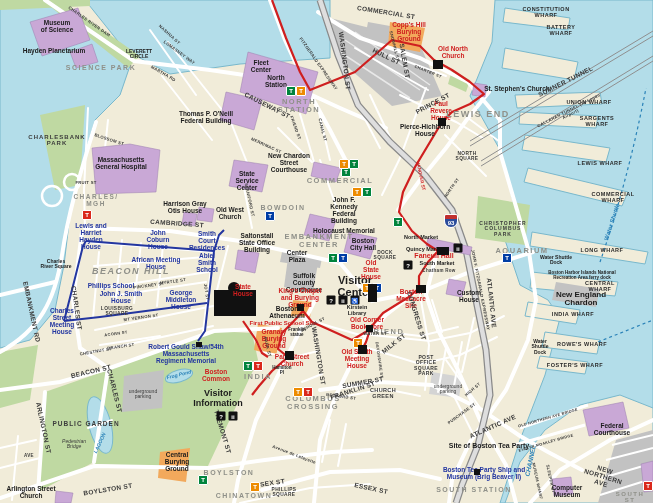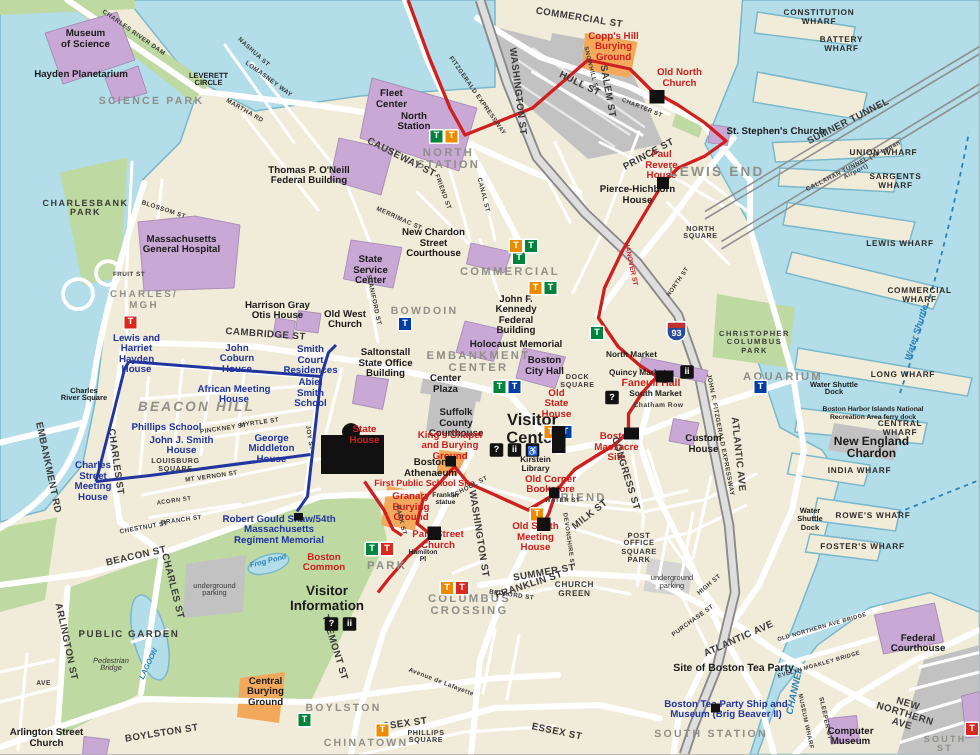--- a/index.html
+++ b/index.html
@@ -400,21 +400,21 @@
       <div class="lbl dist" style="left: 340px; top: 181px; font-size: 7.5px; transform: translate(-50%, -50%) rotate(0deg);">COMMERCIAL</div>
       <div class="lbl dist" style="left: 283px; top: 208px; font-size: 7px; transform: translate(-50%, -50%) rotate(0deg);">BOWDOIN</div>
       <div class="lbl dist" style="left: 319px; top: 241px; font-size: 7.5px; transform: translate(-50%, -50%) rotate(0deg);">EMBANKMENT
 CENTER</div>
       <div class="lbl dist" style="left: 96px; top: 201px; font-size: 6.5px; transform: translate(-50%, -50%) rotate(0deg);">CHARLES/
 MGH</div>
       <div class="lbl dist" style="left: 131px; top: 272px; font-size: 9px; transform: translate(-50%, -50%) rotate(0deg); font-style: italic;">BEACON HILL</div>
       <div class="lbl dist" style="left: 478px; top: 115px; font-size: 9px; transform: translate(-50%, -50%) rotate(0deg);">LEWIS END</div>
       <div class="lbl dist" style="left: 313px; top: 403px; font-size: 7.5px; transform: translate(-50%, -50%) rotate(0deg);">COLUMBUS
 CROSSING</div>
-      <div class="lbl dist" style="left: 258px; top: 377px; font-size: 7.5px; transform: translate(-50%, -50%) rotate(0deg);">PARK</div>
+      <div class="lbl dist" style="left: 258px; top: 377px; font-size: 7.5px; transform: translate(-50%, -50%) rotate(0deg);">INDIA</div>
       <div class="lbl dist" style="left: 386px; top: 332px; font-size: 7.5px; transform: translate(-50%, -50%) rotate(0deg);">FRIEND</div>
       <div class="lbl dist" style="left: 522px; top: 251px; font-size: 7.5px; transform: translate(-50%, -50%) rotate(0deg);">AQUARIUM</div>
       <div class="lbl dist" style="left: 229px; top: 473px; font-size: 7px; transform: translate(-50%, -50%) rotate(0deg);">BOYLSTON</div>
       <div class="lbl dist" style="left: 244px; top: 496px; font-size: 7px; transform: translate(-50%, -50%) rotate(0deg);">CHINATOWN</div>
       <div class="lbl dist" style="left: 630px; top: 497px; font-size: 6px; transform: translate(-50%, -50%) rotate(0deg);">SOUTH ST</div>
       <div class="lbl dist" style="left: 474px; top: 490px; font-size: 7px; transform: translate(-50%, -50%) rotate(0deg);">SOUTH STATION</div>
       <div class="lbl parkcap" style="left: 86px; top: 424px; font-size: 6.5px; transform: translate(-50%, -50%) rotate(0deg);">PUBLIC GARDEN</div>
       <div class="lbl parkcap" style="left: 57px; top: 140px; font-size: 6px; transform: translate(-50%, -50%) rotate(0deg);">CHARLESBANK
 PARK</div>
       <div class="lbl parkcap" style="left: 503px; top: 229px; font-size: 5px; transform: translate(-50%, -50%) rotate(0deg);">CHRISTOPHER

